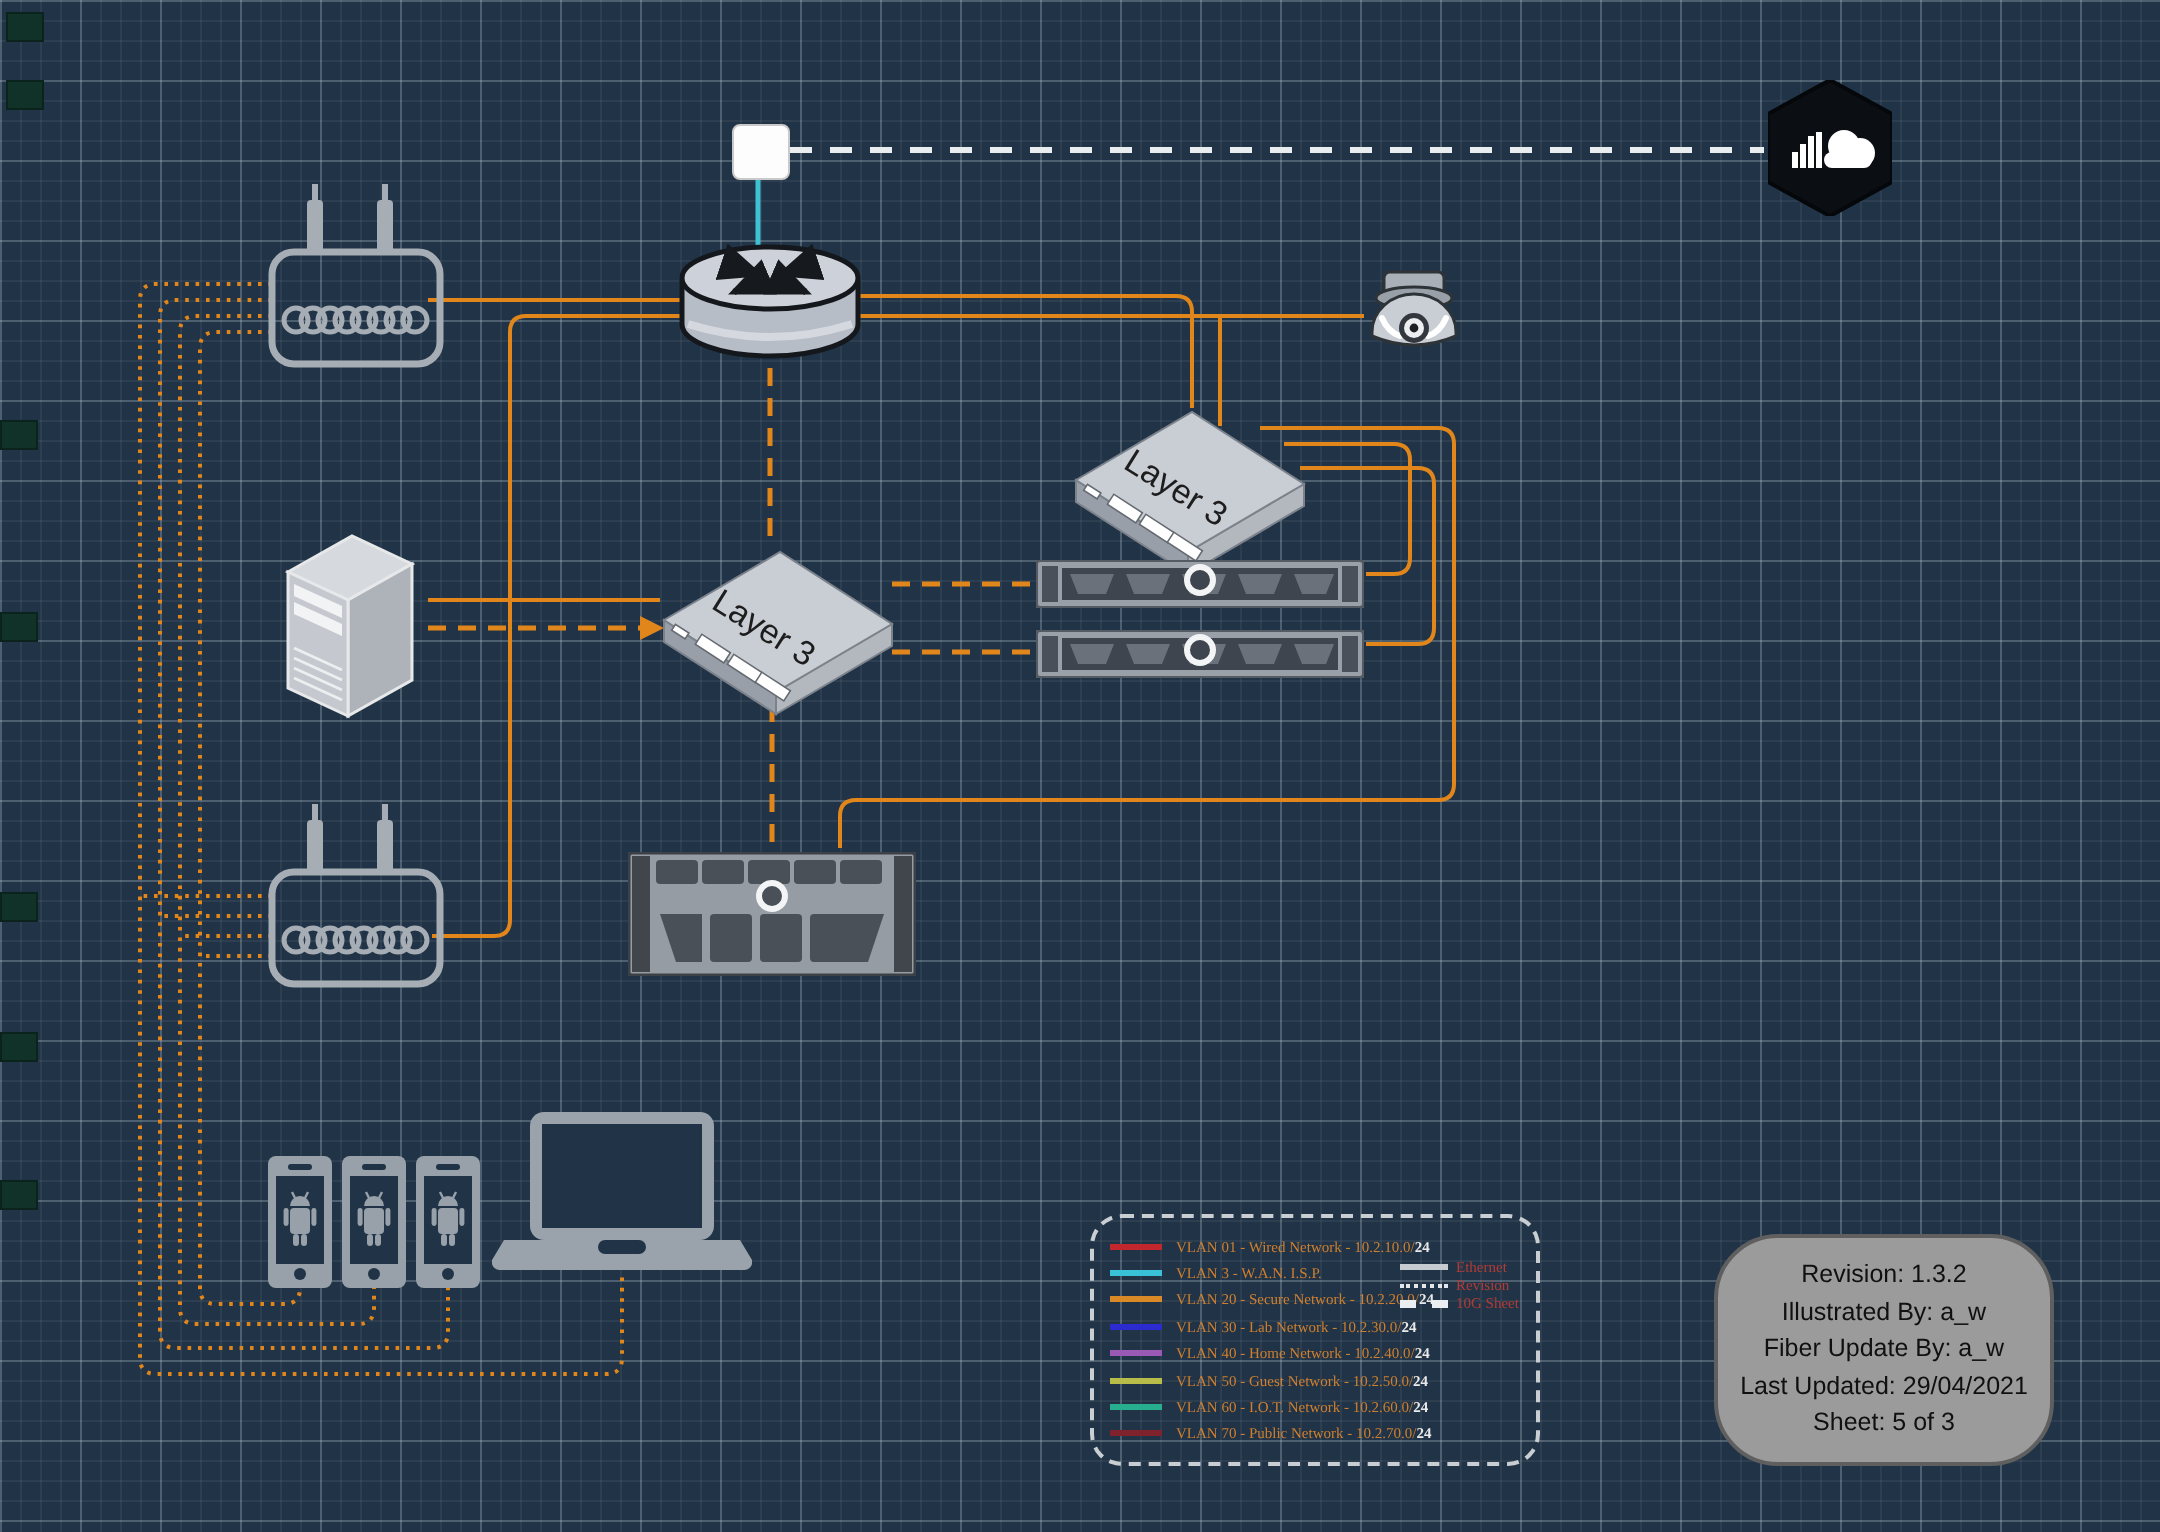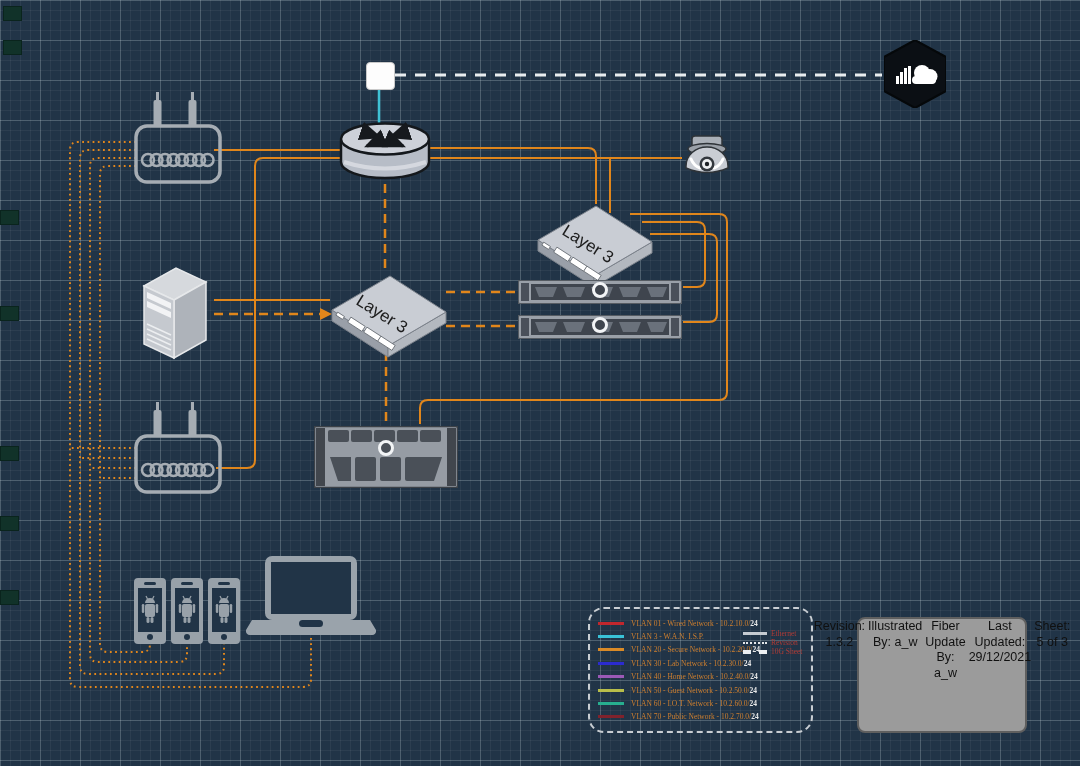--- a/index.html
+++ b/index.html
@@ -17,37 +17,37 @@
   .abs{position:absolute}
   #wires{left:0;top:0;width:1080px;height:766px;z-index:1}
   .dev{z-index:2}
   .conn{fill:none;stroke:var(--conn);stroke-width:2;stroke-linejoin:round}
   .conn.fiber{stroke-width:2.5;stroke-dasharray:9 6}
   .conn.wifi{stroke-width:2;stroke-dasharray:1.8 3.4}
   .wan{fill:none;stroke:var(--wan);stroke-width:2.5}
   .inet{fill:none;stroke:var(--inet);stroke-width:3;stroke-dasharray:11 9}
   .esq{position:absolute;width:17px;height:13px;background:#113229;border:1px solid #0a241d;z-index:2}
 
-  #legend{left:588px;top:607px;width:225px;height:126px;border:2px dashed #c9ced3;
+  #legend{left:545px;top:607px;width:225px;height:126px;border:2px dashed #c9ced3;
     border-radius:16px;box-sizing:border-box;display:flex;padding:6px 4px 6px 6px;z-index:3}
   .vlist{flex:1;display:flex;flex-direction:column;justify-content:space-between;padding:2px 0;min-width:0}
   .vrow{display:flex;align-items:center;height:12px}
   .vswatch{width:26px;height:3px;margin:0 7px 0 2px;flex:0 0 auto}
   .vlabel{font:7.5px "Liberation Serif",serif;color:var(--ltext);white-space:nowrap}
   .vlabel b{color:#e9e9e9;font-weight:bold}
   .mlist{width:64px;display:flex;flex-direction:column;padding:14px 0 10px;flex:0 0 auto}
   .mrow{display:flex;align-items:center}
   .mswatch{width:24px;height:0;margin-right:4px;flex:0 0 auto}
   .m-solid{border-top:3px solid #c6cbd1}
   .m-dotted{border-top:2px dotted #e3e7ea}
   .m-dashed{border-top:4px dashed #eceff2}
   .mlabel{font:7.5px "Liberation Serif",serif;color:var(--mlabel);white-space:nowrap}
 
   #revision{left:857px;top:617px;width:166px;height:112px;background:var(--revbg);
-    border:2px solid #5f5f5f;border-radius:8px;display:flex;flex-direction:row;
+    border:2px solid #5f5f5f;border-radius:32px;display:flex;flex-direction:column;
     justify-content:center;text-align:center;font-size:12.5px;color:#101010;gap:3px;z-index:3}
   #revision p{margin:0;line-height:1.25}
 
   #modem{left:366px;top:62px;width:27px;height:26px;background:#fdfdfd;border:1px solid #c9c9c9;border-radius:4px;z-index:2}
   .sw-label{font-family:"Liberation Sans",sans-serif;font-size:17px;font-weight:500;fill:#1d1d1d}
 </style>
 </head>
 <body style="--conn: #e1861b; --wan: #3fc1d4; --inet: #e9edf0; --ltext: #cf7f2e; --mlabel: #b23b35; --revbg: #9b9b9b;">
 
 <svg id="wires" class="abs">
@@ -376,15 +376,15 @@
         <span class="mswatch m-dashed"></span>
         <span class="mlabel">10G Sheet</span>
       </div>
     </div>
 </div>
 
 <div id="revision" class="abs">
     <p>Revision: 1.3.2</p>
     <p>Illustrated By: a_w</p>
     <p>Fiber Update By: a_w</p>
-    <p>Last Updated: 29/12/2021</p>
+    <p>Last Updated: 29/04/2021</p>
     <p>Sheet: 5 of 3</p>
   </div>
 
 </body></html>

